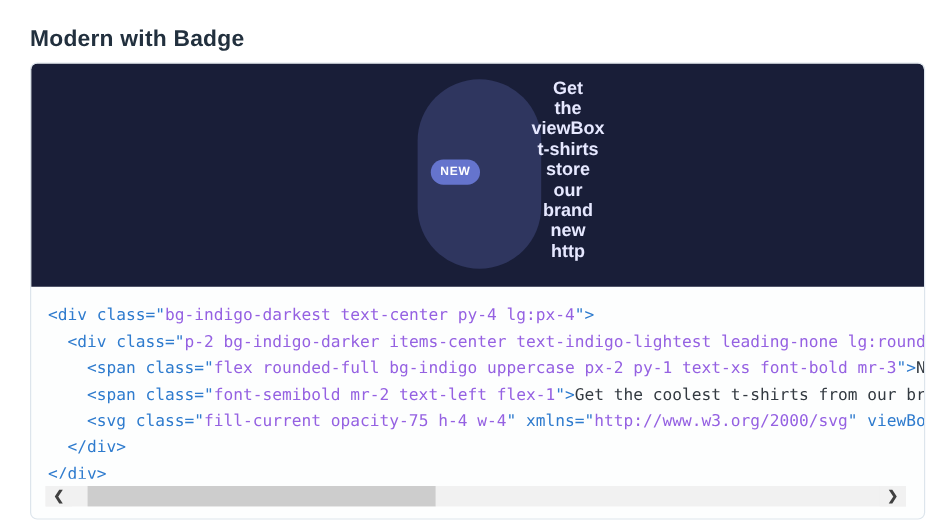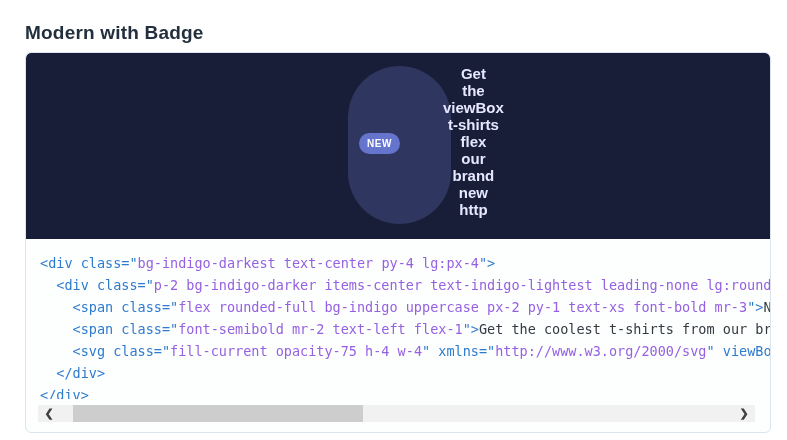--- a/index.html
+++ b/index.html
@@ -71,21 +71,21 @@
 <div class="card">
 
   <div class="banner">
     <div class="pill"></div>
     <div class="badge">NEW</div>
     <div class="banner-words">
         <div>Get</div>
         <div>the</div>
         <div>viewBox</div>
         <div>t-shirts</div>
-        <div>flex</div>
+        <div>store</div>
         <div>our</div>
         <div>brand</div>
         <div>new</div>
         <div>http</div>
       </div>
   </div>
 
   <div class="code"><div class="code-line"><span class="tok-tag">&lt;div class="</span><span class="tok-value">bg-indigo-darkest text-center py-4 lg:px-4</span><span class="tok-tag">"&gt;</span></div><div class="code-line"><span class="tok-tag">  &lt;div class="</span><span class="tok-value">p-2 bg-indigo-darker items-center text-indigo-lightest leading-none lg:rounded-full</span></div><div class="code-line"><span class="tok-tag">    &lt;span class="</span><span class="tok-value">flex rounded-full bg-indigo uppercase px-2 py-1 text-xs font-bold mr-3</span><span class="tok-tag">"&gt;</span><span class="tok-text">New</span></div><div class="code-line"><span class="tok-tag">    &lt;span class="</span><span class="tok-value">font-semibold mr-2 text-left flex-1</span><span class="tok-tag">"&gt;</span><span class="tok-text">Get the coolest t-shirts from our brand new store</span></div><div class="code-line"><span class="tok-tag">    &lt;svg class="</span><span class="tok-value">fill-current opacity-75 h-4 w-4</span><span class="tok-tag">" xmlns="</span><span class="tok-value">http://www.w3.org/2000/svg</span><span class="tok-tag">" viewBox="</span></div><div class="code-line"><span class="tok-tag">  &lt;/div&gt;</span></div><div class="code-line"><span class="tok-tag">&lt;/div&gt;</span></div></div>
 
   <div class="scrollbar">

